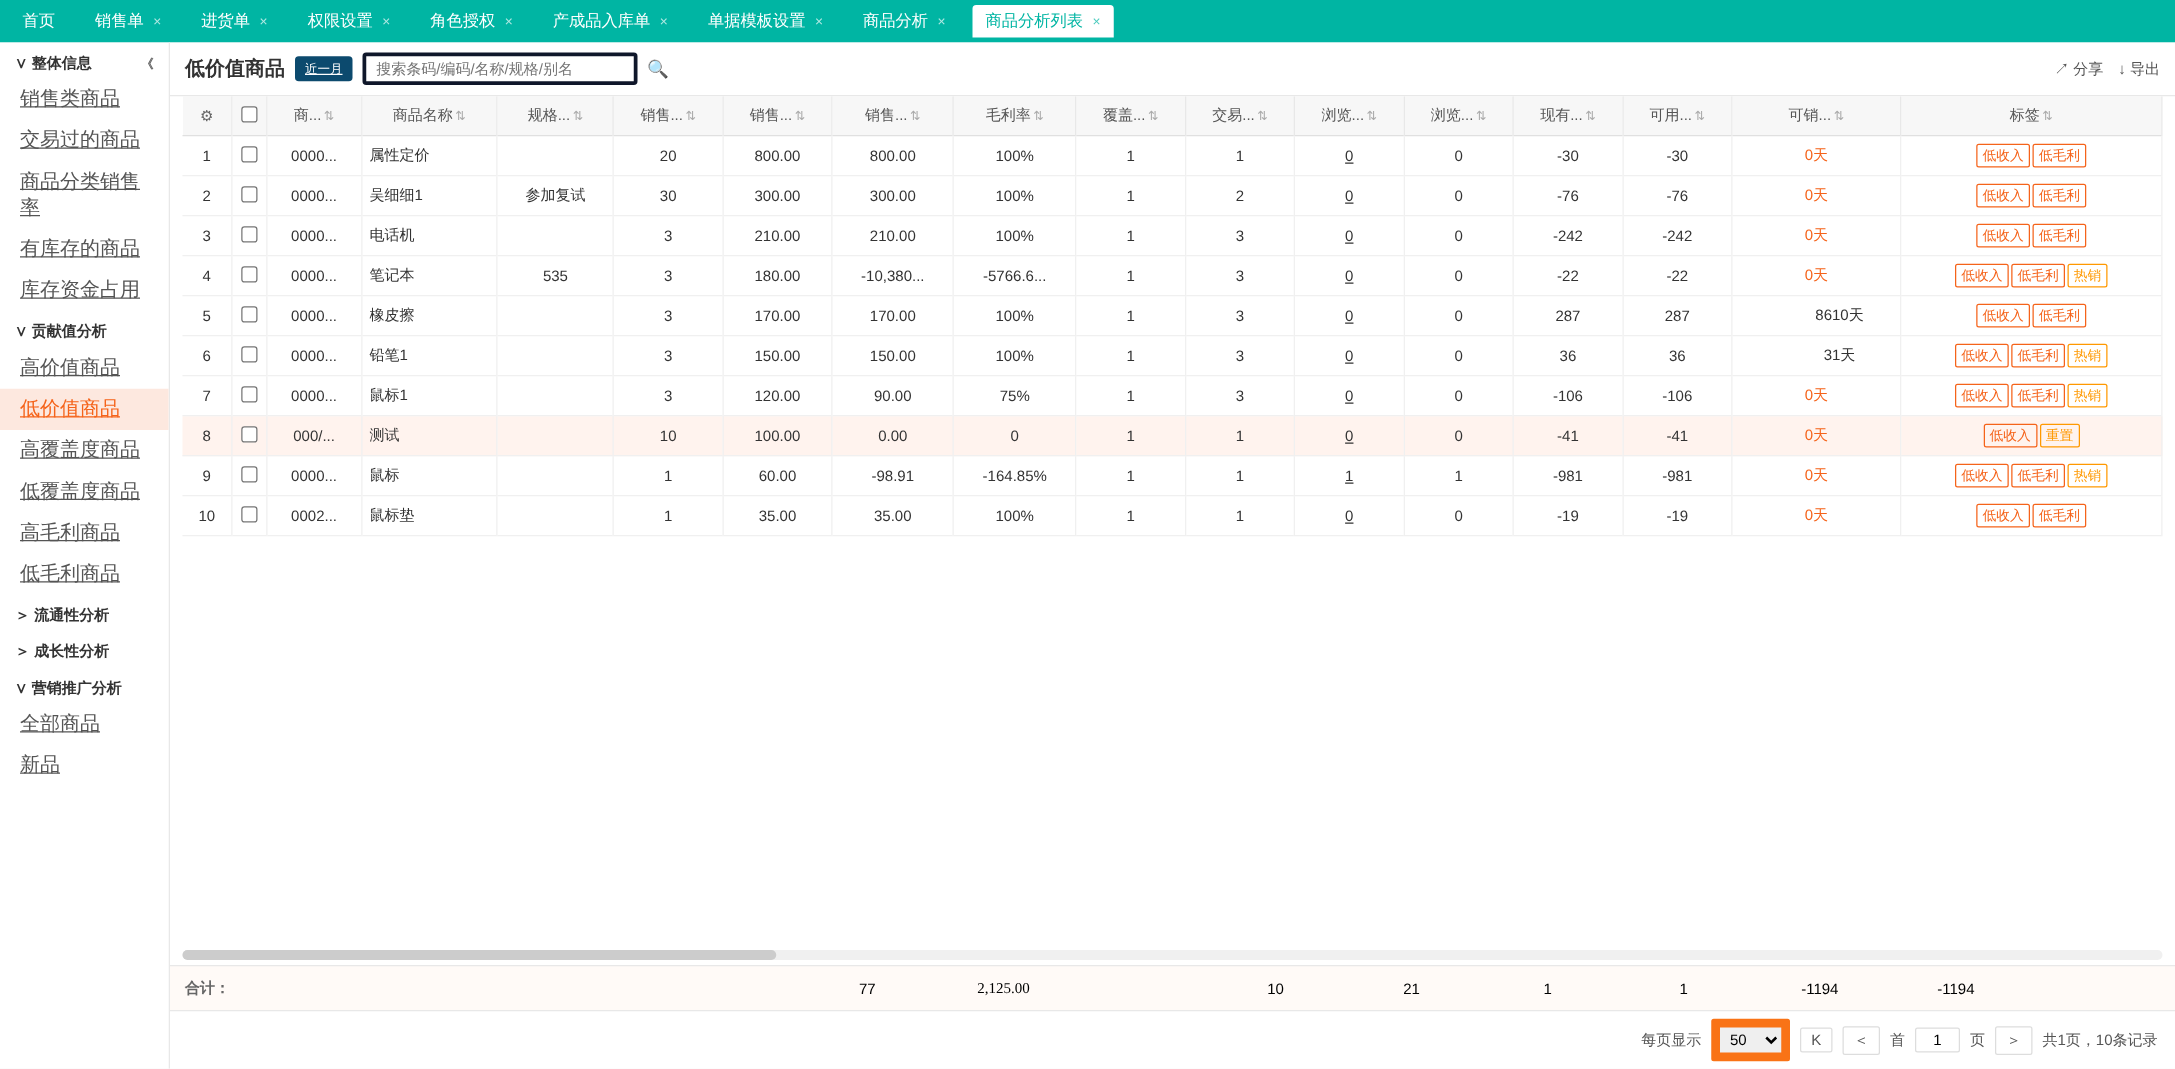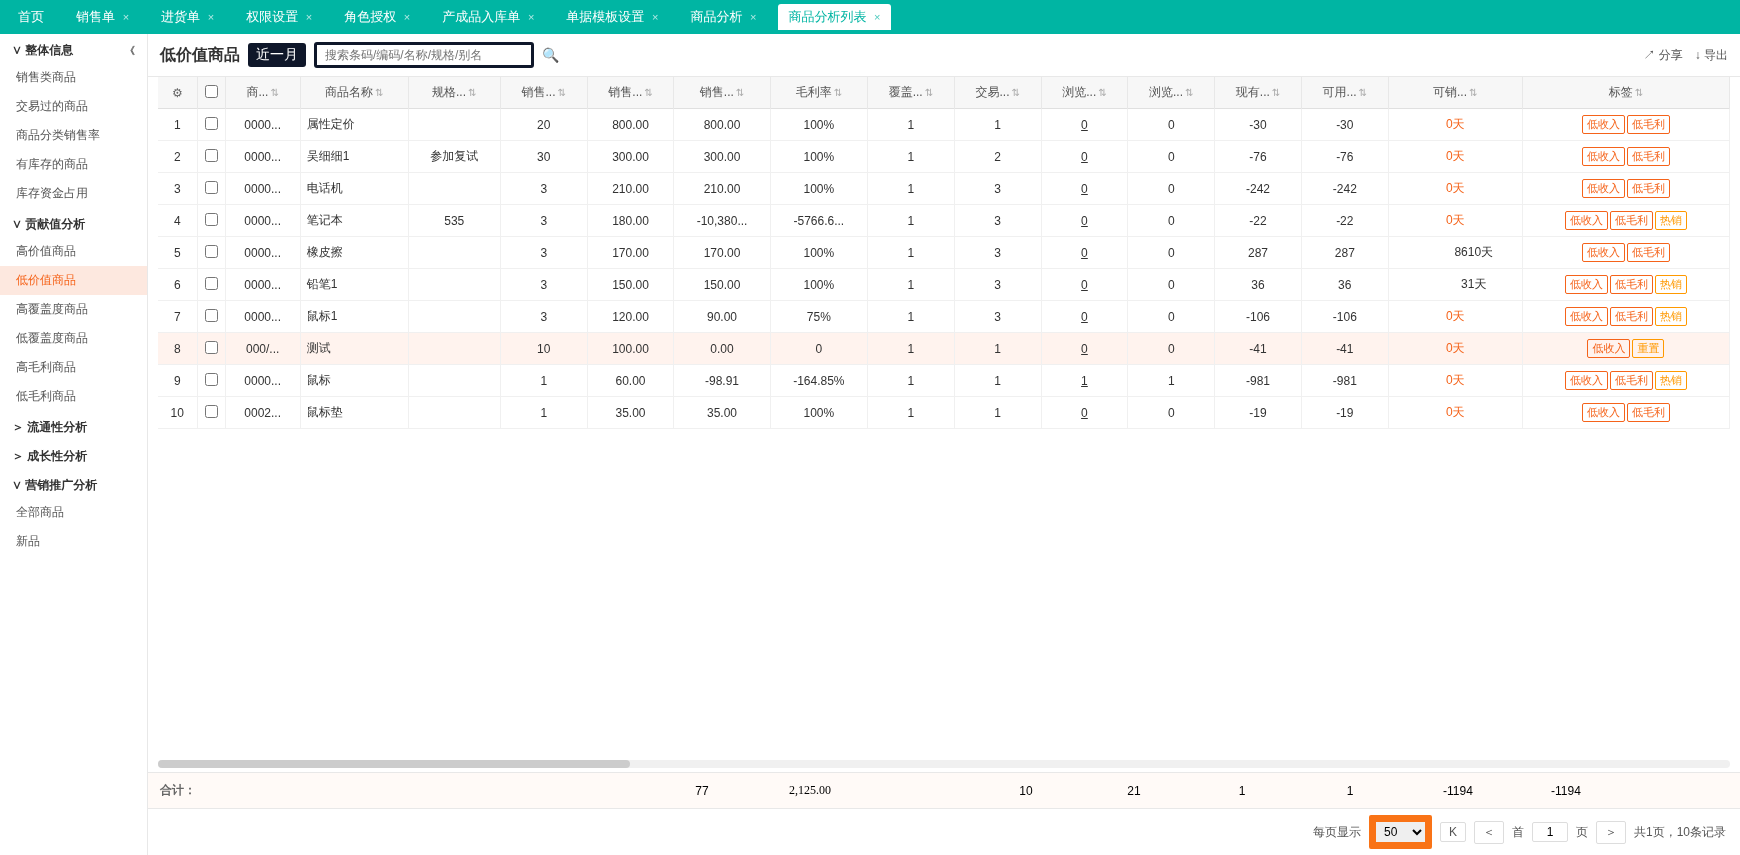--- a/index.html
+++ b/index.html
@@ -26,41 +26,42 @@
     .nav-item .close-x { margin-left: 4px; font-size: 11px; opacity: 0.7; }
 
     
     .main-layout {
       display: flex;
       height: calc(855px - 34px);
     }
 
     
     .sidebar {
-      width: 148px;
+      width: 136px;
       background: #fff;
       border-right: 1px solid #e8e8e8;
       overflow-y: auto;
       flex-shrink: 0;
     }
     .sidebar-group-title {
       padding: 8px 12px 4px;
       color: #333;
       font-weight: bold;
       font-size: 12px;
       display: flex;
       align-items: center;
       justify-content: space-between;
     }
     .sidebar-group-title .arrow { font-size: 10px; color: #666; }
     .sidebar-item {
       padding: 6px 16px;
       color: #555;
       cursor: pointer;
-      font-size: 12px;
+      font-size: 16px;
+      text-decoration: underline;
     }
     .sidebar-item.active { background: #fde8df; color: #f5631a; }
 
     
     .content-area {
       flex: 1;
       display: flex;
       flex-direction: column;
       background: #fff;
       overflow: hidden;
@@ -73,27 +74,28 @@
       padding: 8px 12px;
       gap: 8px;
       border-bottom: 1px solid #e8e8e8;
     }
     .page-title {
       font-size: 16px;
       font-weight: bold;
       color: #333;
     }
     .btn-recent {
-      background: #0f172a;
+      background: #0c4a6e;
       color: #fff;
       border: none;
       padding: 3px 8px;
       border-radius: 3px;
       cursor: pointer;
-      font-size: 14px;
+      font-size: 10px;
+      text-decoration: underline;
     }
     .search-box {
       border: 3px solid #0f172a;
       border-radius: 3px;
       padding: 3px 8px;
       width: 220px;
       color: #999;
       font-size: 12px;
     }
     .search-icon { color: #00b5a3; font-size: 14px; cursor: pointer; }

